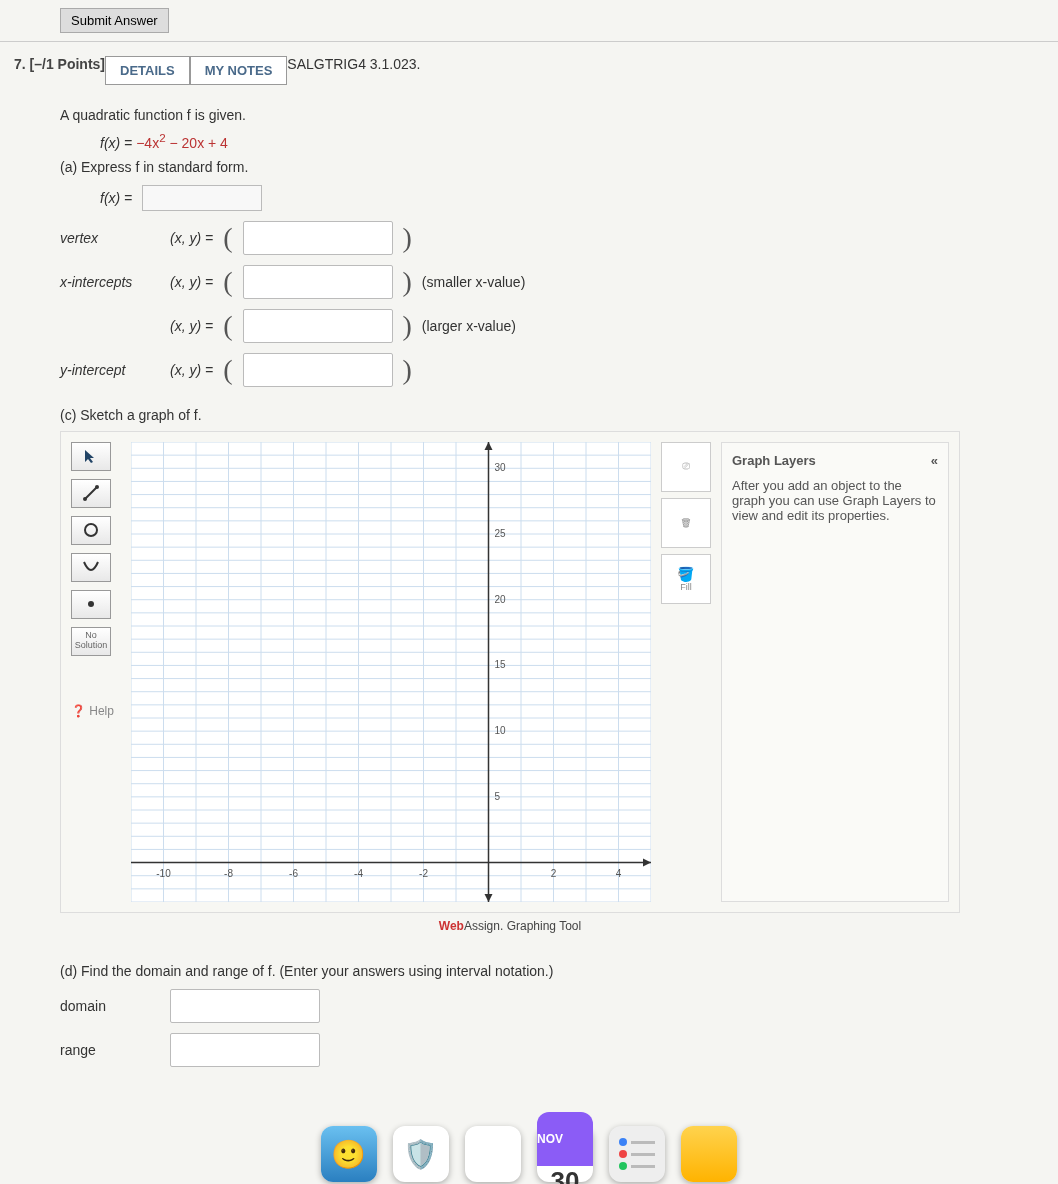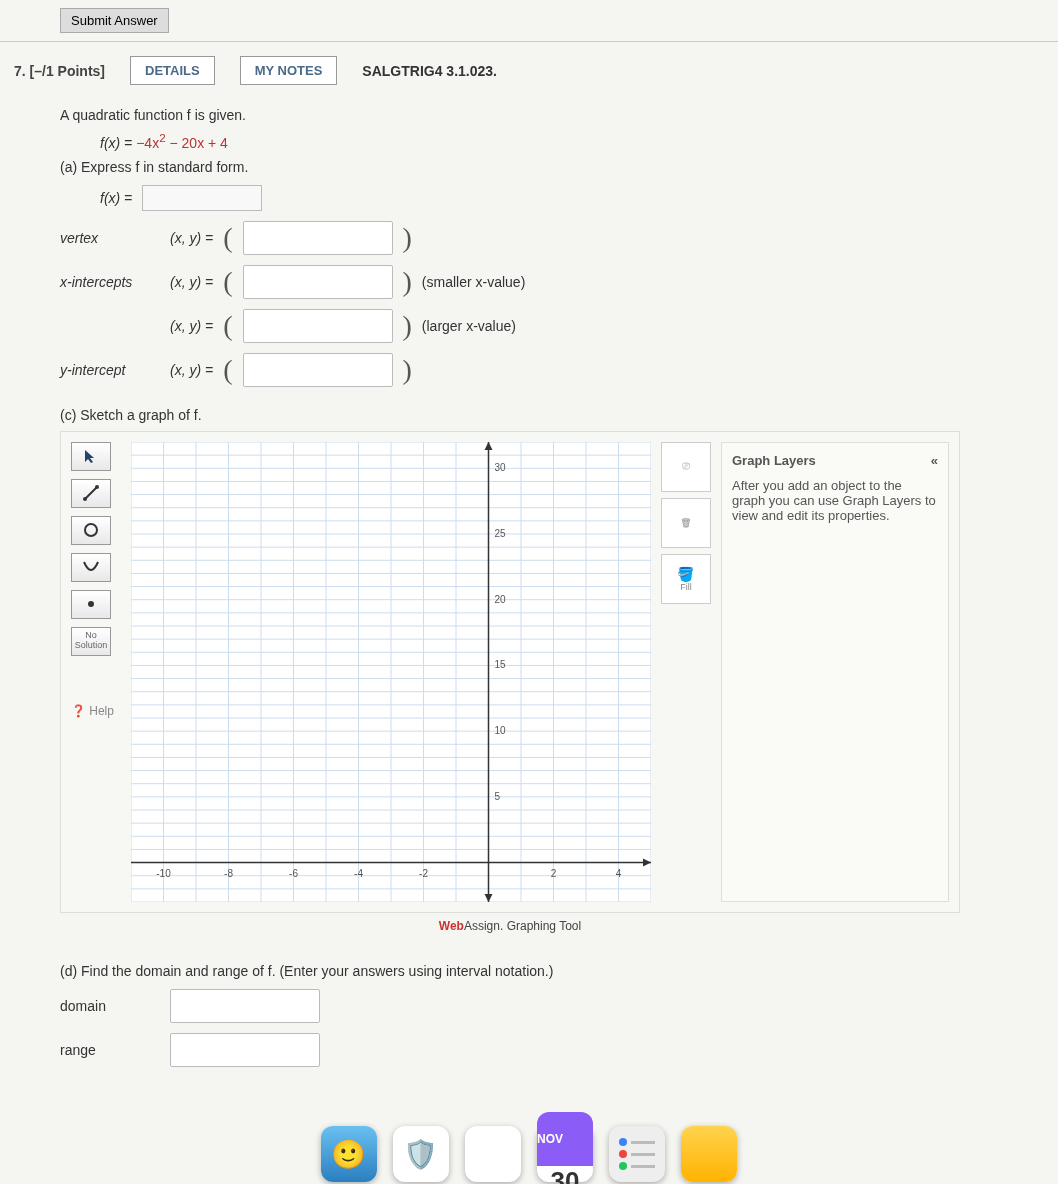--- a/index.html
+++ b/index.html
@@ -14,36 +14,35 @@
   .topbar { padding: 8px 0 8px 60px; }
   .submit-btn {
     background: #ddd;
     border: 1px solid #aaa;
     padding: 4px 10px;
     font-size: 13px;
     cursor: pointer;
   }
   .q-header {
     display: flex;
-    align-items: center;
-    gap: 25px;
+    gap: 0;
     padding: 14px 0 14px 14px;
     border-top: 1px solid #ccc;
   }
   .points { font-weight: bold; color: #444; }
   .pillbtn {
     border: 1px solid #999;
     background: #fff;
     color: #4a6a8a;
     padding: 6px 14px;
     font-weight: bold;
     cursor: pointer;
     font-size: 13px;
   }
-  .qid { font-weight: bold; color: #333; }
+  .qid { font-weight: normal; color: #333; }
   .body { padding: 0 0 0 60px; }
   .stem, .part { margin: 8px 0; color: #333; }
   .eq { padding-left: 40px; font-style: italic; color: #333; }
   .eq .mut { color: #b33; font-style: normal; }
   .inline-input {
     border: 1px solid #bbb;
     background: #f8f8f8;
     height: 26px;
     width: 120px;
     display: inline-block;

